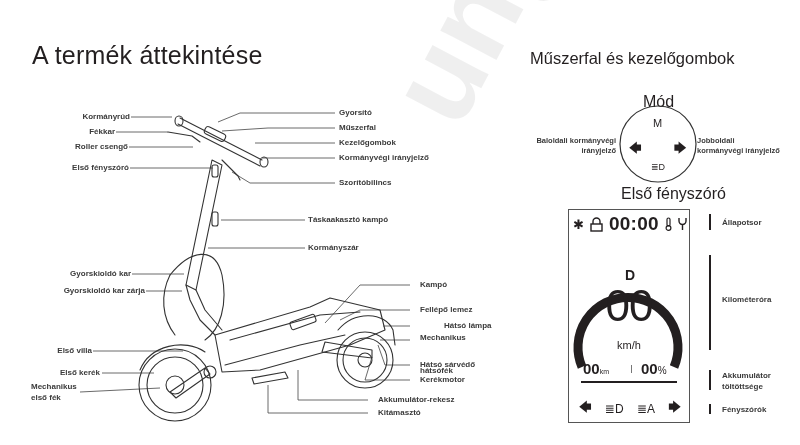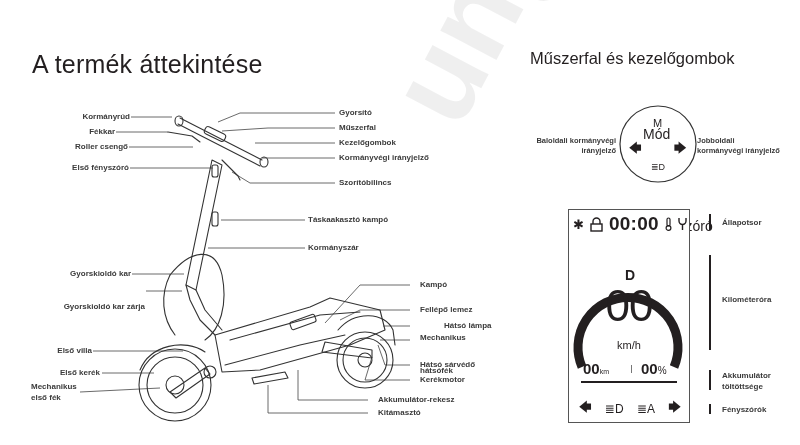--- a/index.html
+++ b/index.html
@@ -5,21 +5,21 @@
   html,body{margin:0;padding:0;background:#fff;}
   body{width:800px;height:445px;position:relative;overflow:hidden;font-family:"Liberation Sans",sans-serif;color:#231f20;}
   .abs{position:absolute;}
   .title{font-size:25px;font-weight:400;letter-spacing:0.2px;color:#231f20;white-space:nowrap;}
   .title2{font-size:16.5px;color:#231f20;white-space:nowrap;}
   .lbl{position:absolute;font-size:8px;font-weight:700;color:#3a3a3a;white-space:nowrap;line-height:10px;}
   .lbl.r{text-align:right;}
   .watermark{position:absolute;left:360px;top:80px;font-size:120px;font-weight:700;color:#000;opacity:0.06;transform:rotate(-62deg);transform-origin:left top;white-space:nowrap;}
   svg{position:absolute;left:0;top:0;}
   .dash-lbl{position:absolute;font-size:8px;font-weight:700;color:#3a3a3a;white-space:nowrap;line-height:11px;}
-  .dial-label{position:absolute;font-size:14px;color:#231f20;white-space:nowrap;margin-top:33px;}
+  .dial-label{position:absolute;font-size:16px;color:#231f20;white-space:nowrap;}
   .dial-side{position:absolute;font-size:7.5px;font-weight:700;color:#3a3a3a;line-height:9.5px;white-space:nowrap;}
   .panel{position:absolute;left:568px;top:209px;width:122px;height:214px;border:1.5px solid #555;box-sizing:border-box;background:#fff;}
   .status{position:absolute;left:4px;top:3px;width:114px;height:22px;display:flex;align-items:center;justify-content:space-between;}
   .clock{font-size:19px;font-weight:700;letter-spacing:0.3px;}
   .gear{position:absolute;left:0;width:122px;top:57px;text-align:center;font-size:14px;font-weight:700;}
   .speed{position:absolute;left:0;width:120px;top:72px;text-align:center;font-size:44px;font-weight:400;letter-spacing:-1px;line-height:48px;}
   .unit{position:absolute;left:0;width:120px;top:129px;text-align:center;font-size:11px;}
   .odo{position:absolute;left:14px;top:150px;font-size:15px;font-weight:700;}
   .odo small{font-size:7px;font-weight:400;}
   .sep{position:absolute;left:62px;top:155px;width:1px;height:8px;background:#777;}
@@ -27,21 +27,21 @@
   .batt small{font-size:10px;font-weight:400;}
   .rule{position:absolute;left:12px;top:171px;width:96px;height:2px;background:#231f20;}
   .bottom{position:absolute;left:10px;top:188px;width:102px;display:flex;justify-content:space-between;align-items:center;font-size:12px;}
   .bar{position:absolute;left:709px;width:2px;background:#231f20;}
 </style>
 </head>
 <body>
 
 <div class="watermark">ungary Zrt.</div>
 
-<div class="abs title" style="left:32px;top:50px;">A termék áttekintése</div>
+<div class="abs title" style="left:32px;top:41px;">A termék áttekintése</div>
 <div class="abs title2" style="left:530px;top:49px;">Műszerfal és kezelőgombok</div>
 
 <svg width="560" height="445" viewBox="0 0 560 445">
   <g fill="none" stroke="#444" stroke-width="0.8">
 
     <line x1="131" y1="117" x2="172" y2="117"></line>
     <line x1="116" y1="132" x2="168" y2="132"></line>
     <line x1="129" y1="147" x2="193" y2="147"></line>
     <line x1="130" y1="168" x2="213" y2="168"></line>
     <line x1="132" y1="274" x2="184" y2="274"></line>
@@ -109,21 +109,21 @@
 
     <path d="M252,378 L285,372 L288,378 L254,384 Z"></path>
   </g>
 </svg>
 
 <div class="lbl r" style="right:670px;top:112px;">Kormányrúd</div>
 <div class="lbl r" style="right:685px;top:127px;">Fékkar</div>
 <div class="lbl r" style="right:672px;top:142px;">Roller csengő</div>
 <div class="lbl r" style="right:671px;top:163px;">Első fényszóró</div>
 <div class="lbl r" style="right:669px;top:269px;">Gyorskioldó kar</div>
-<div class="lbl r" style="right:655px;top:302px;">Gyorskioldó kar zárja</div>
+<div class="lbl r" style="right:655px;top:286px;">Gyorskioldó kar zárja</div>
 <div class="lbl r" style="right:708px;top:346px;">Első villa</div>
 <div class="lbl r" style="right:700px;top:368px;">Első kerék</div>
 <div class="lbl" style="left:31px;top:382px;">Mechanikus</div>
 <div class="lbl" style="left:31px;top:393px;">első fék</div>
 
 <div class="lbl" style="left:339px;top:108px;">Gyorsító</div>
 <div class="lbl" style="left:339px;top:123px;">Műszerfal</div>
 <div class="lbl" style="left:339px;top:138px;">Kezelőgombok</div>
 <div class="lbl" style="left:339px;top:153px;">Kormányvégi irányjelző</div>
 <div class="lbl" style="left:339px;top:178px;">Szorítóbilincs</div>

